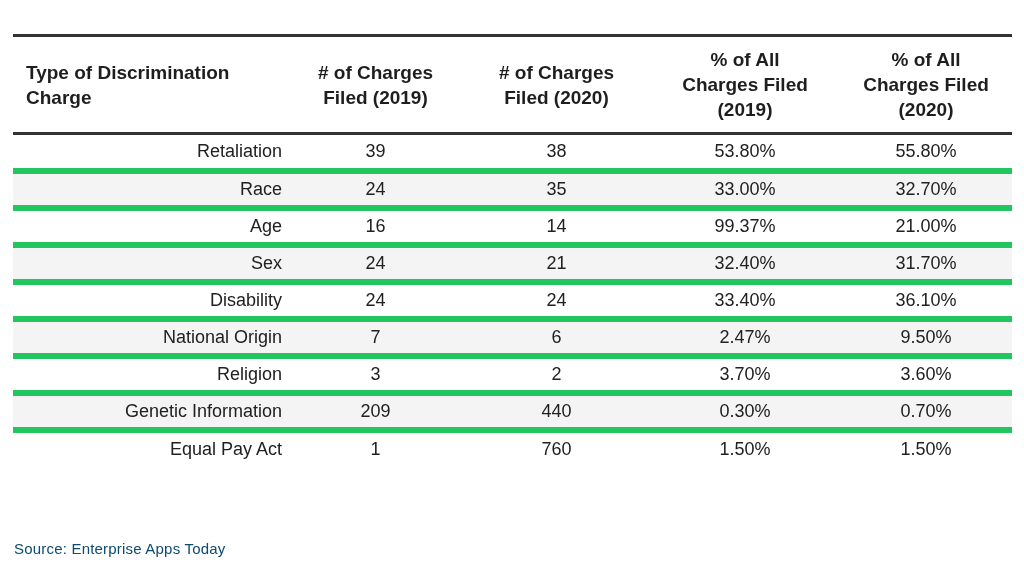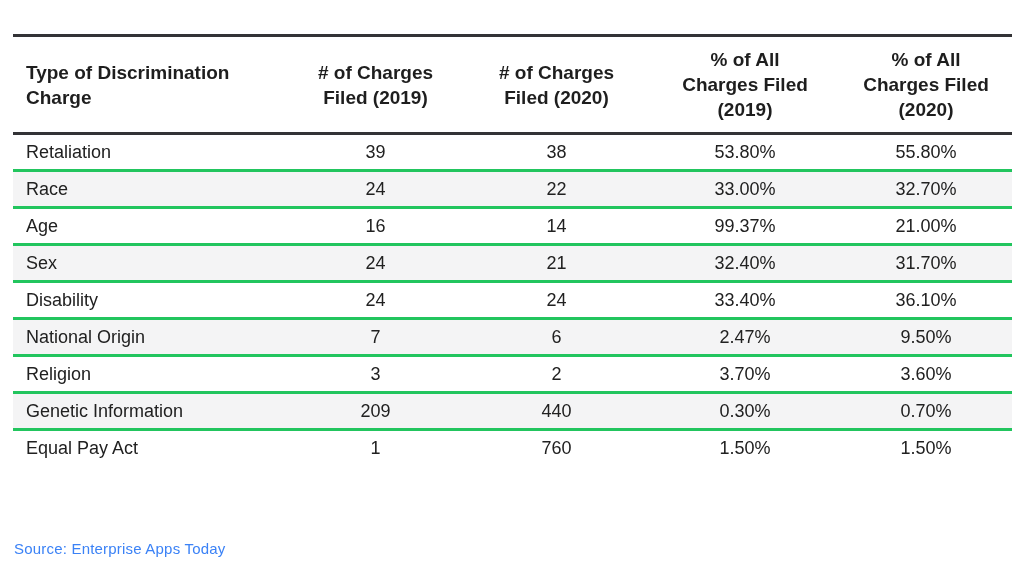--- a/index.html
+++ b/index.html
@@ -41,35 +41,35 @@
     text-align: left;
     padding-left: 13px;
   }
   tbody td {
     font-size: 18px;
     color: #212121;
     text-align: center;
     vertical-align: middle;
     height: 37px;
     padding: 0 6px;
-    border-top: 3px solid #22c55e;
+    border-top: 6px solid #22c55e;
   }
   tbody tr:first-child td { border-top: none; }
   tbody td.col-type {
-    text-align: left;
+    text-align: right;
     padding-left: 13px;
   }
   tbody tr:nth-child(even) { background: #f4f4f5; }
   tbody tr:nth-child(odd)  { background: #ffffff; }
   .source {
     position: absolute;
     left: 14px;
     top: 540px;
     font-size: 15px;
-    color: #3b82f6;
+    color: #0c4a6e;
     letter-spacing: 0.2px;
   }
 </style>
 </head>
 <body>
 
 <div class="table-wrap">
   <table>
     <colgroup>
       <col style="width:275px">
@@ -98,21 +98,21 @@
         <tr>
           <td class="col-type">Retaliation</td>
           <td>39</td>
           <td>38</td>
           <td>53.80%</td>
           <td>55.80%</td>
         </tr>
         <tr>
           <td class="col-type">Race</td>
           <td>24</td>
-          <td>22</td>
+          <td>35</td>
           <td>33.00%</td>
           <td>32.70%</td>
         </tr>
         <tr>
           <td class="col-type">Age</td>
           <td>16</td>
           <td>14</td>
           <td>99.37%</td>
           <td>21.00%</td>
         </tr>

